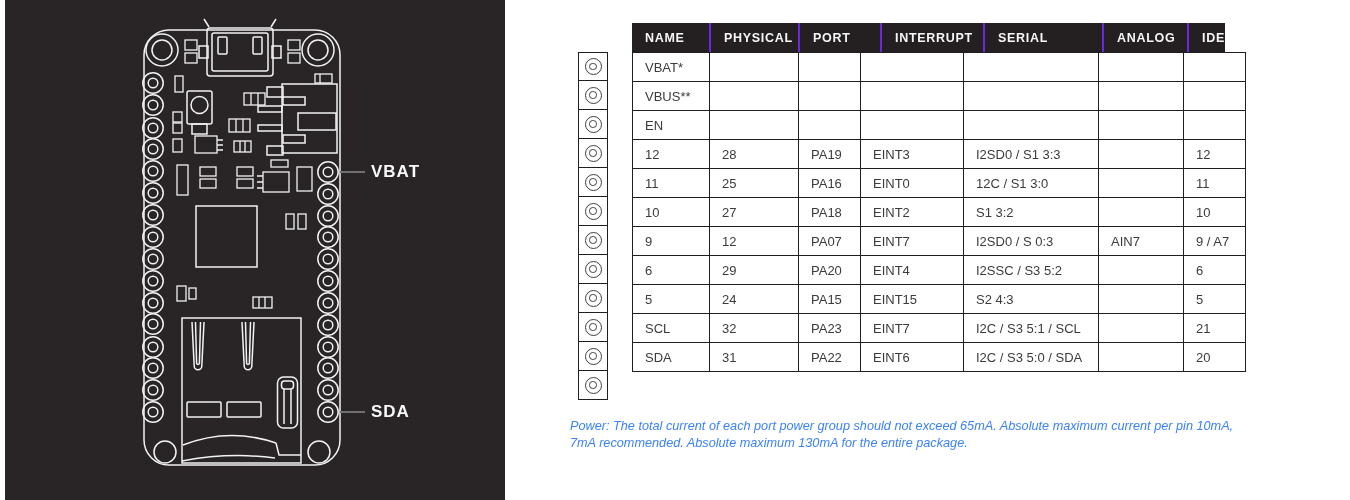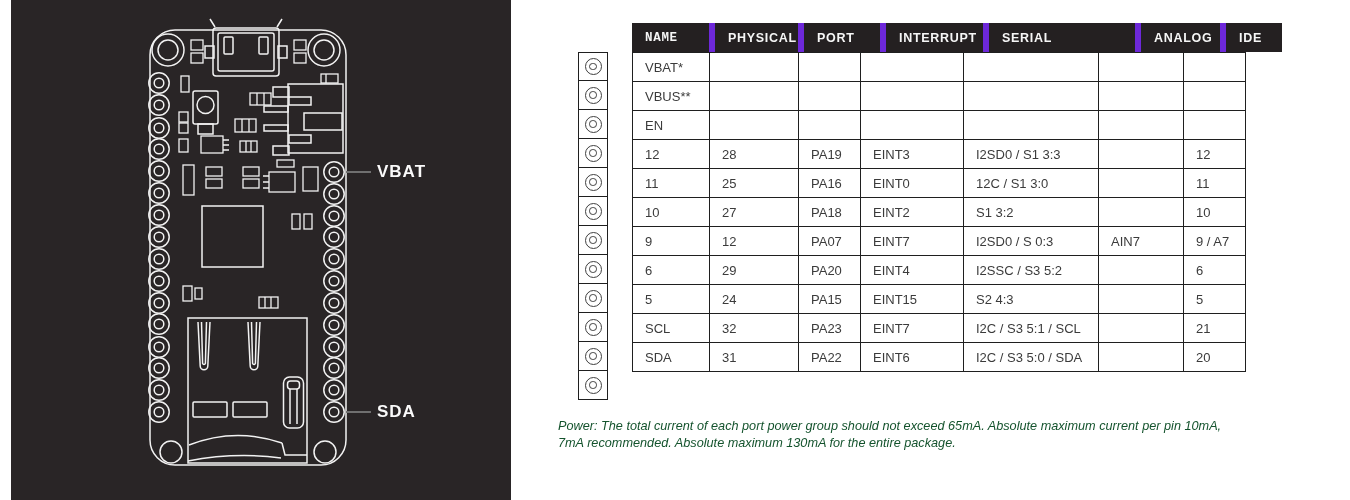--- a/index.html
+++ b/index.html
@@ -4,21 +4,21 @@
 <style>
   html,body { margin:0; padding:0; }
   body {
     width:1350px; height:500px; position:relative; overflow:hidden;
     background:#ffffff;
     font-family:"Liberation Sans", sans-serif;
   }
 
   
   .board-panel {
-    position:absolute; left:11px; top:0; width:500px; height:500px;
+    position:absolute; left:5px; top:0; width:500px; height:500px;
     background:#292526;
   }
   .board-panel svg { position:absolute; left:0; top:0; }
   .pin-label {
     position:absolute; color:#fafafa; font-weight:bold;
     font-size:17px; letter-spacing:1px; line-height:18px;
   }
   .pin-label.vbat { left:366px; top:163px; }
   .pin-label.sda  { left:366px; top:403px; }
 
@@ -42,40 +42,40 @@
   }
 
   .table-header {
     position:absolute; left:632px; top:23px; height:29px; display:flex;
   }
   .th {
     background:#242021; color:#f6f6f6;
     font-size:12.5px; font-weight:bold; letter-spacing:0.7px;
     display:flex; align-items:center;
     padding-left:13px; box-sizing:border-box;
-    border-left:6px solid #6d28d9;
+    border-left:2px solid #6d28d9;
   }
   .th:first-child { border-left:none; }
 
   table.pin-table {
     position:absolute; left:632px; top:52px;
     border-collapse:collapse; table-layout:fixed; width:613px;
     background:#ffffff;
     padding-left:30px;
   }
   table.pin-table td {
     border:1px solid #1f1f1f; height:28px;
     font-size:13px; color:#3b3b3b;
     padding:0 4px 0 12px; white-space:nowrap; overflow:hidden;
   }
 
   .notes {
-    position:absolute; left:558px; top:418px; width:664px;
+    position:absolute; left:570px; top:418px; width:664px;
     font-style:italic; font-size:12.7px; line-height:16.5px;
-    color:#14532d;
+    color:#3b82f6;
   }
   .notes p { margin:0 0 2px 0; }
 </style>
 </head>
 <body>
 
 <div class="board-panel">
   <svg width="500" height="500" viewBox="0 0 500 500" fill="none" stroke="#f2f2f2" stroke-width="1.5">
     <defs>
       <g id="pinhole">
@@ -262,27 +262,27 @@
       </div>
       <div class="pin-cell">
         <span class="pin-icon"></span>
       </div>
       <div class="pin-cell">
         <span class="pin-icon"></span>
       </div>
     </div>
 
   <div class="table-header">
-      <div class="th" style="width: 77px; font-family: Liberation Mono, monospace;">NAME</div>
+      <div class="th" style="width: 77px;">NAME</div>
       <div class="th" style="width: 89px;">PHYSICAL</div>
       <div class="th" style="width: 82px;">PORT</div>
       <div class="th" style="width: 103px;">INTERRUPT</div>
-      <div class="th" style="width: 152px;">SERIAL</div>
+      <div class="th" style="width: 119px;">SERIAL</div>
       <div class="th" style="width: 85px;">ANALOG</div>
-      <div class="th" style="width: 62px;">IDE</div>
+      <div class="th" style="width: 38px;">IDE</div>
     </div>
 
   <table class="pin-table">
     <colgroup>
       <col style="width:77px">
         <col style="width:89px">
         <col style="width:62px">
       <col style="width:103px">
         <col style="width:135px">
         <col style="width:85px">

